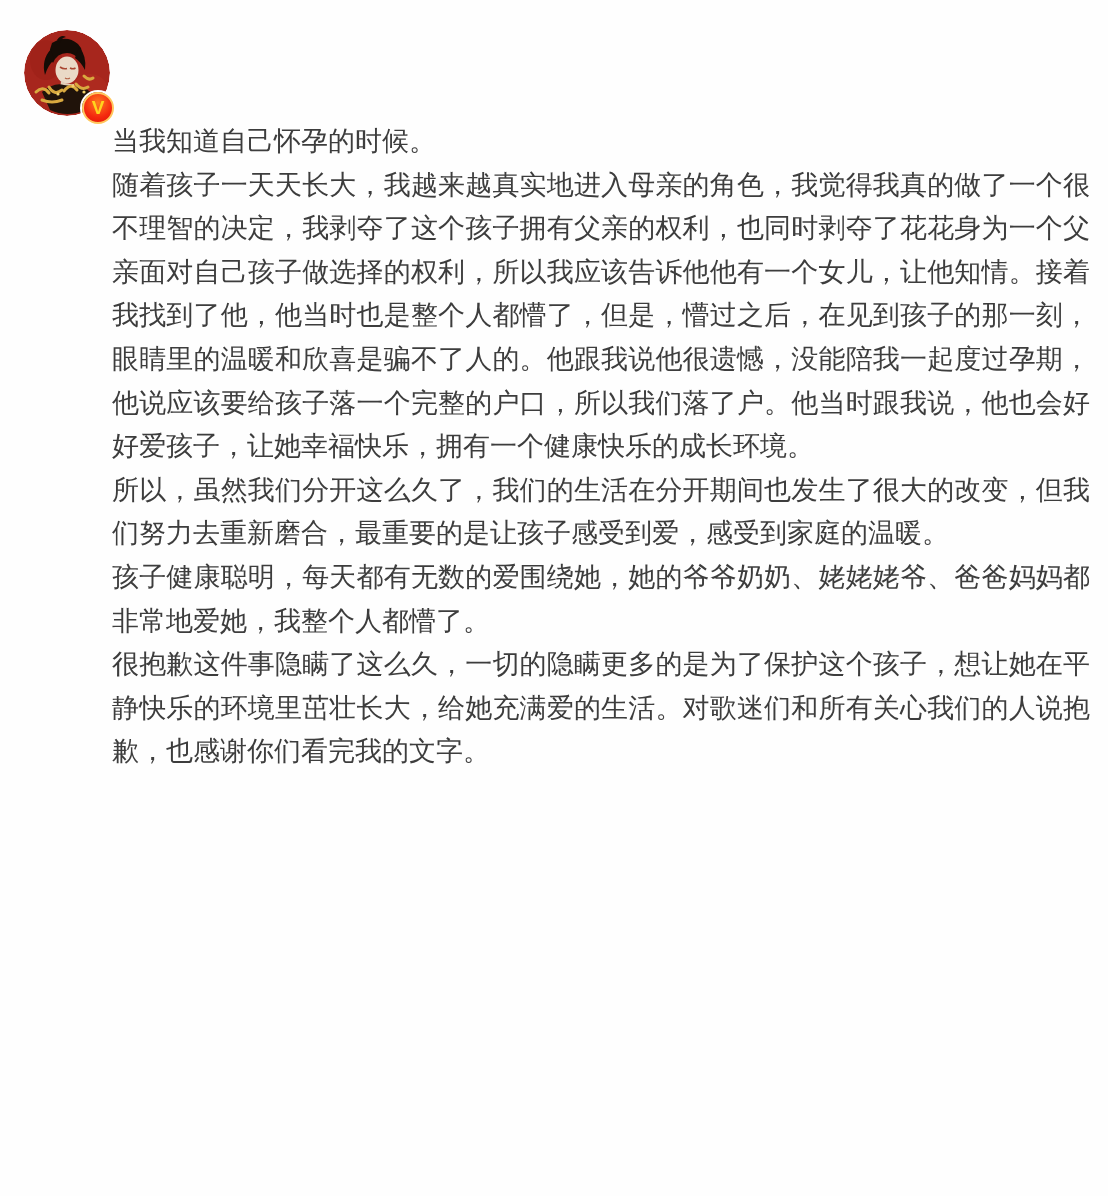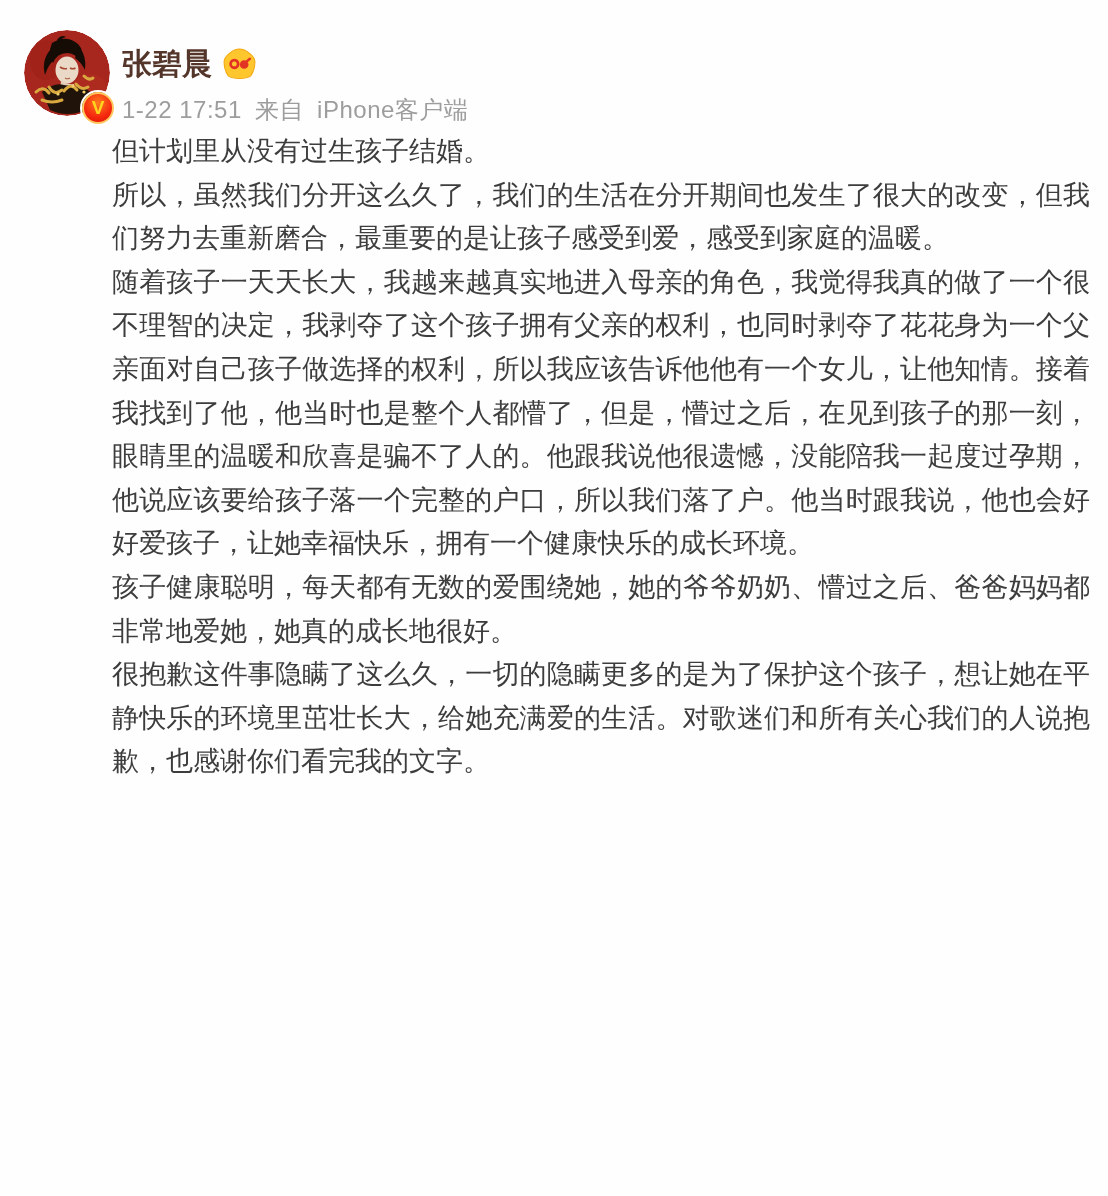--- a/index.html
+++ b/index.html
@@ -134,40 +134,24 @@
           <g fill="#f0d06a">
             <circle cx="34" cy="64" r="1.6"></circle>
             <circle cx="49" cy="56" r="1.6"></circle>
             <circle cx="60" cy="62" r="1.6"></circle>
           </g>
         </g>
       </svg>
       <span class="v-badge">V</span>
     </div>
 
-    <div class="author-col">
-      <div class="name-row">
-        <span class="author-name">张碧晨</span>
-        <svg class="crown-icon" viewBox="0 0 34 32" xmlns="http://www.w3.org/2000/svg">
-          <path d="M17 1 C23 1 32 8 32 13 C32 18 30 24 28 27 C23 30.5 11 30.5 6 27 C4 24 2 18 2 13 C2 8 11 1 17 1 Z" fill="#ffc62e" stroke="#f2a70d" stroke-width="1"></path>
-          <path d="M12 10.5 a5 5 0 1 0 0.1 0 Z M12 13 a2.4 2.4 0 1 1 -0.1 0 Z" fill="#e23324" fill-rule="evenodd"></path>
-          <circle cx="21.5" cy="16" r="4.2" fill="#e23324"></circle>
-          <path d="M24.5 12.5 l2.6 -2" stroke="#e23324" stroke-width="2.4" stroke-linecap="round"></path>
-        </svg>
-      </div>
-      <div class="meta-row">
-        <span>1-22 17:51</span><span class="sep"></span>
-        <span>来自</span><span class="sep"></span>
-        <span class="post-source">iPhone客户端</span>
-      </div>
-    </div>
 
   </header>
 
   <section class="content">
-      <p class="para">但计划里从没有过生孩子结婚。</p>
+      <p class="para">当我知道自己怀孕的时候。</p>
+      <p class="para">随着孩子一天天长大，我越来越真实地进入母亲的角色，我觉得我真的做了一个很不理智的决定，我剥夺了这个孩子拥有父亲的权利，也同时剥夺了花花身为一个父亲面对自己孩子做选择的权利，所以我应该告诉他他有一个女儿，让他知情。接着我找到了他，他当时也是整个人都懵了，但是，懵过之后，在见到孩子的那一刻，眼睛里的温暖和欣喜是骗不了人的。他跟我说他很遗憾，没能陪我一起度过孕期，他说应该要给孩子落一个完整的户口，所以我们落了户。他当时跟我说，他也会好好爱孩子，让她幸福快乐，拥有一个健康快乐的成长环境。</p>
       <p class="para">所以，虽然我们分开这么久了，我们的生活在分开期间也发生了很大的改变，但我们努力去重新磨合，最重要的是让孩子感受到爱，感受到家庭的温暖。</p>
-      <p class="para">随着孩子一天天长大，我越来越真实地进入母亲的角色，我觉得我真的做了一个很不理智的决定，我剥夺了这个孩子拥有父亲的权利，也同时剥夺了花花身为一个父亲面对自己孩子做选择的权利，所以我应该告诉他他有一个女儿，让他知情。接着我找到了他，他当时也是整个人都懵了，但是，懵过之后，在见到孩子的那一刻，眼睛里的温暖和欣喜是骗不了人的。他跟我说他很遗憾，没能陪我一起度过孕期，他说应该要给孩子落一个完整的户口，所以我们落了户。他当时跟我说，他也会好好爱孩子，让她幸福快乐，拥有一个健康快乐的成长环境。</p>
-      <p class="para">孩子健康聪明，每天都有无数的爱围绕她，她的爷爷奶奶、懵过之后、爸爸妈妈都非常地爱她，她真的成长地很好。</p>
+      <p class="para">孩子健康聪明，每天都有无数的爱围绕她，她的爷爷奶奶、姥姥姥爷、爸爸妈妈都非常地爱她，我整个人都懵了。</p>
       <p class="para">很抱歉这件事隐瞒了这么久，一切的隐瞒更多的是为了保护这个孩子，想让她在平静快乐的环境里茁壮长大，给她充满爱的生活。对歌迷们和所有关心我们的人说抱歉，也感谢你们看完我的文字。</p>
     </section>
 
 </article>
 
 </body></html>

